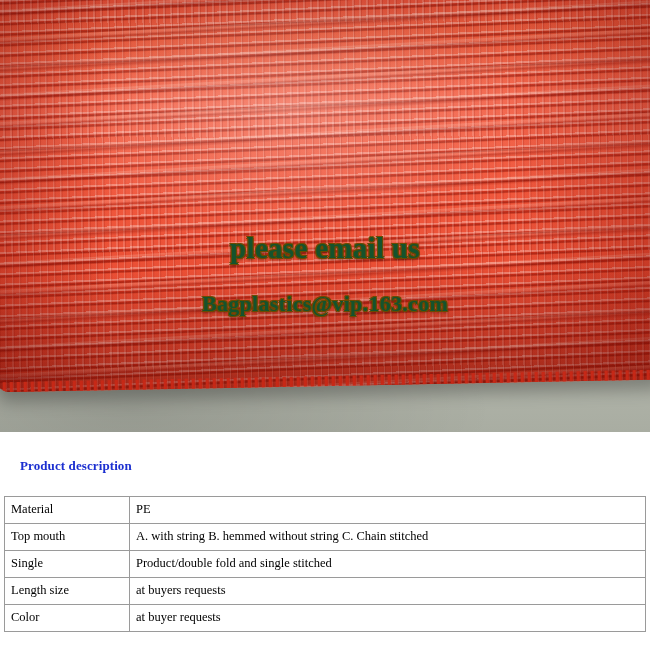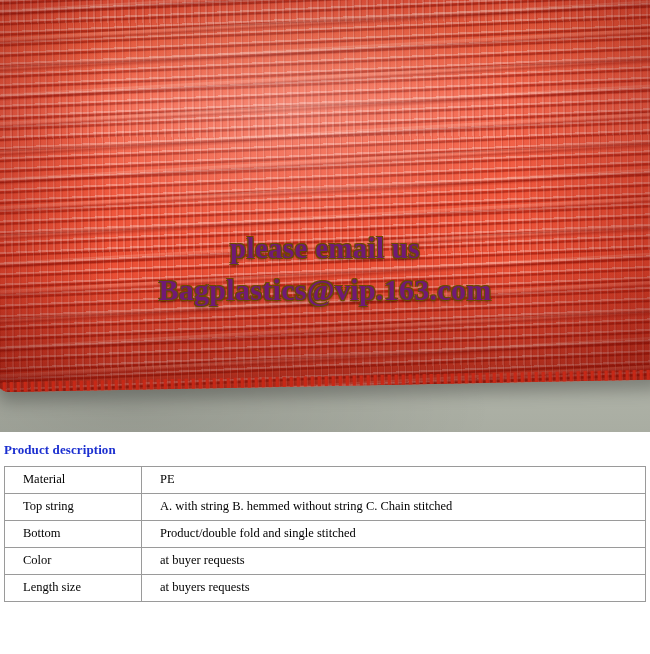--- a/index.html
+++ b/index.html
@@ -135,61 +135,61 @@
   .watermark {
     position: absolute;
     left: 0;
     top: 228px;
     width: 650px;
     text-align: center;
     font-family: "Liberation Serif", serif;
     font-size: 29px;
     line-height: 40px;
     font-weight: 700;
-    color: #701a75;
+    color: #14532d;
     letter-spacing: 0.3px;
     text-shadow:
       -1px -1px 0 #6b4a00,
        1px -1px 0 #6b4a00,
       -1px  1px 0 #6b4a00,
        1px  1px 0 #6b4a00,
        0 2px 3px rgba(0,0,0,0.45);
     pointer-events: none;
     user-select: none;
   }
   .watermark .wm-line2 {
     display: block;
-    font-size: 30px;
-    margin-top: 2px;
+    font-size: 22px;
+    margin-top: 16px;
   }
 
   
   .section-title {
-    margin: 0;
+    margin: 16px;
     padding: 10px 4px 6px 4px;
     font-family: "Liberation Serif", serif;
     font-size: 13px;
     font-weight: 700;
     color: #1b2fd0;
     letter-spacing: 0.1px;
   }
 
   
   .spec-table {
     width: 642px;
     margin: 2px 4px 0 4px;
     border-collapse: collapse;
     table-layout: fixed;
     font-family: "Liberation Serif", serif;
     font-size: 12.5px;
     color: #000000;
   }
   .spec-table td {
     border: 1px solid #9a9a9a;
-    padding: 5px 6px 6px 18px;
+    padding: 5px 6px 6px 6px;
     height: 15px;
     vertical-align: middle;
     background: #ffffff;
   }
   .spec-table td.k { width: 112px; }
 </style>
 </head>
 <body>
 
 <div id="page">
@@ -212,31 +212,31 @@
 
   <h2 class="section-title">Product description</h2>
 
   <table class="spec-table">
     <tbody>
       <tr>
         <td class="k">Material</td>
         <td class="v">PE</td>
       </tr>
       <tr>
-        <td class="k">Top string</td>
+        <td class="k">Top mouth</td>
         <td class="v">A. with string B. hemmed without string C. Chain stitched</td>
       </tr>
       <tr>
-        <td class="k">Bottom</td>
+        <td class="k">Single</td>
         <td class="v">Product/double fold and single stitched</td>
+      </tr>
+      <tr>
+        <td class="k">Length size</td>
+        <td class="v">at buyers requests</td>
       </tr>
       <tr>
         <td class="k">Color</td>
         <td class="v">at buyer requests</td>
       </tr>
-      <tr>
-        <td class="k">Length size</td>
-        <td class="v">at buyers requests</td>
-      </tr>
     </tbody>
   </table>
 
 </div>
 
 </body></html>

